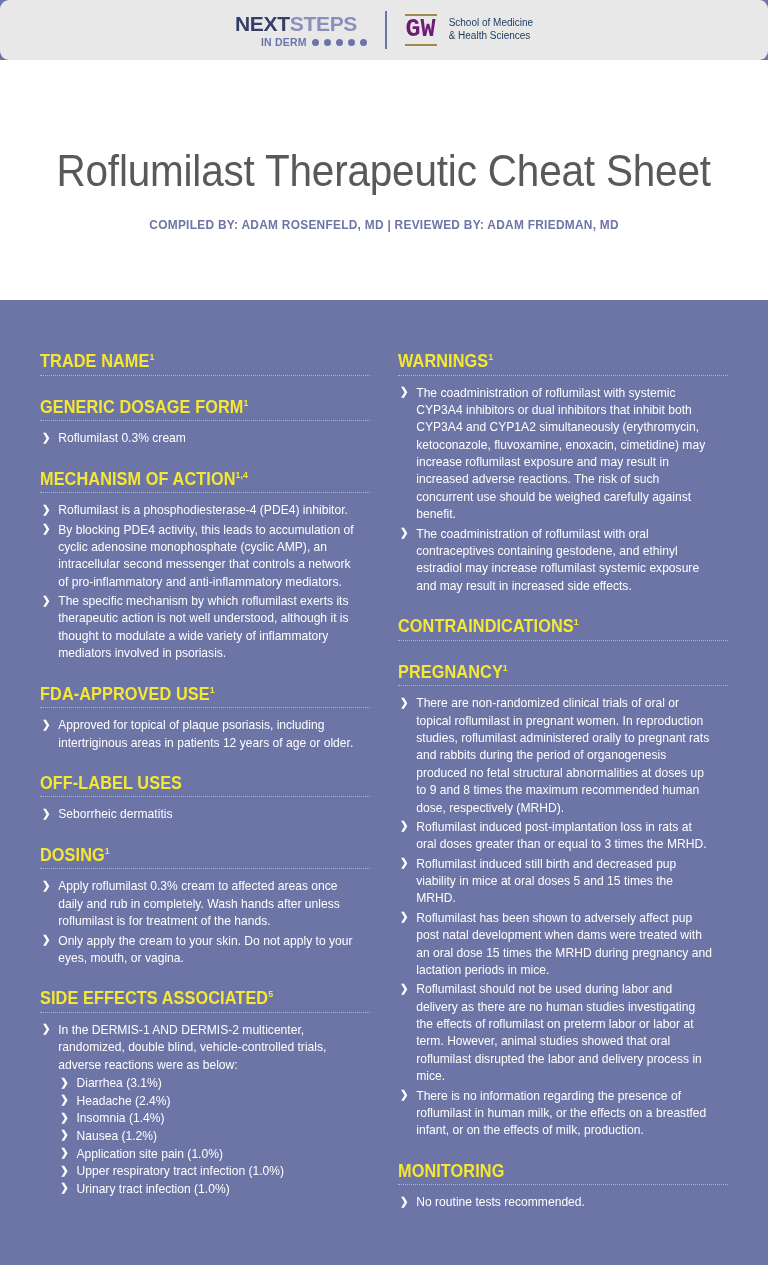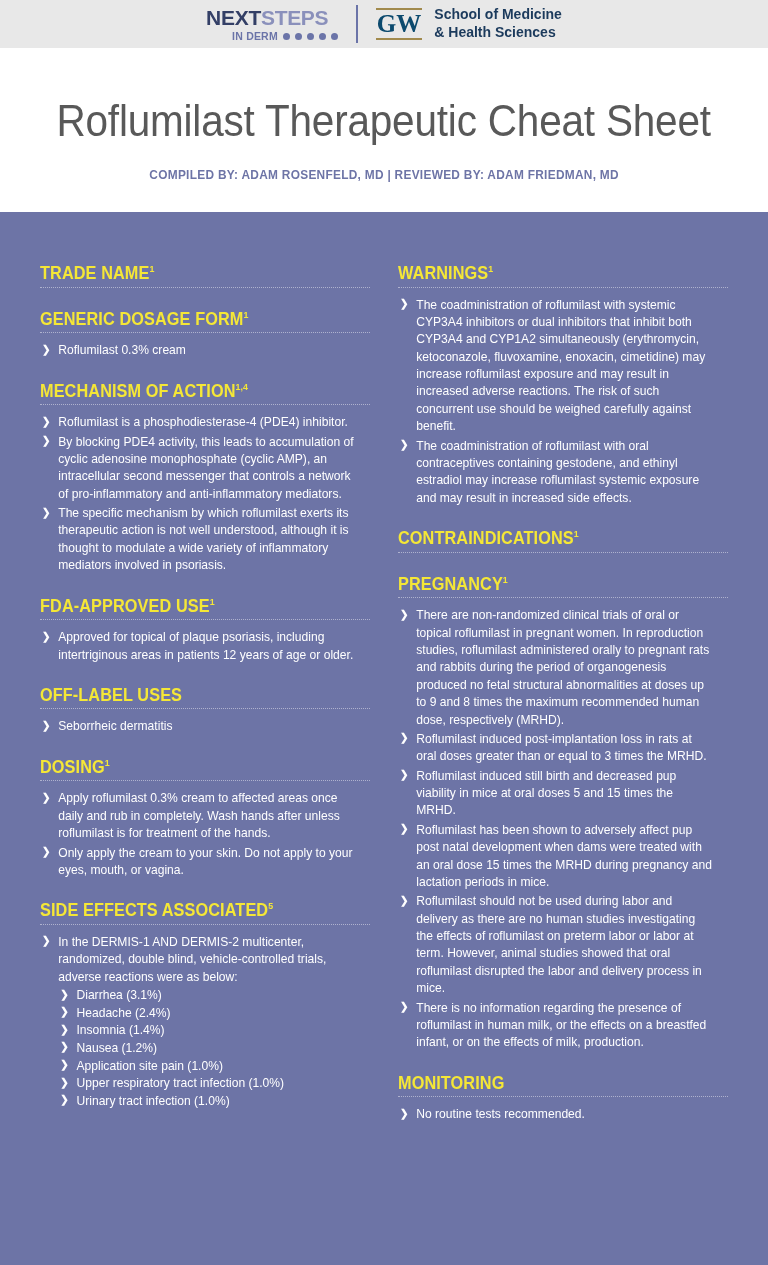--- a/index.html
+++ b/index.html
@@ -5,62 +5,63 @@
   * { box-sizing: border-box; margin: 0; padding: 0; }
   html, body {
     width: 768px;
     height: 1265px;
     background: #6d74a6;
     font-family: "Liberation Sans", sans-serif;
   }
 
   
   .header {
-    height: 48px;
+    height: 60px;
     background: #e8e8e8;
     display: flex;
     align-items: center;
     justify-content: center;
+    border-radius: 9px;
   }
   .logo-row { display: flex; align-items: center; gap: 18px; }
 
   .nsd-logo { display: flex; flex-direction: column; align-items: flex-start; line-height: 1; }
   .nsd-top { font-size: 21px; font-weight: bold; letter-spacing: -0.3px; }
   .nsd-next { color: #333f66; }
   .nsd-steps { color: #8a90bb; }
   .nsd-bottom { display: flex; align-items: center; gap: 5px; margin-top: 3px; }
   .nsd-inderm { font-size: 10.5px; font-weight: bold; color: #6b74a8; letter-spacing: 0.2px; margin-left: 26px; }
   .nsd-dots { display: flex; gap: 5px; }
   .nsd-dots i { display: block; width: 7px; height: 7px; border-radius: 50%; background: #6b74a8; }
 
   .divider-v { width: 2px; height: 38px; background: #6b74a8; }
 
   .gw-logo { display: flex; align-items: center; gap: 12px; }
   .gw-mark { display: flex; flex-direction: column; align-items: stretch; }
   .gw-rule { height: 2px; background: #a18a4d; }
   .gw-letters {
-    font-family: Liberation Serif, serif;
+    font-family: Liberation Mono, monospace;
     font-size: 25px;
     font-weight: bold;
-    color: #0c4a6e;
+    color: #701a75;
     letter-spacing: 0px;
     padding: 1px 1px;
     line-height: 1.05;
   }
   .gw-text {
-    font-size: 14px;
+    font-size: 10px;
     color: #1b3a5c;
     line-height: 1.28;
-    font-weight: 700;
+    font-weight: 400;
   }
 
   
   .title-block {
     background: #ffffff;
-    height: 164px;
+    height: 240px;
     display: flex;
     flex-direction: column;
     align-items: center;
     justify-content: center;
     padding-top: 18px;
   }
   .page-title {
     font-family: "Liberation Sans Narrow", "Liberation Sans", sans-serif;
     font-size: 44px;
     font-weight: 400;

